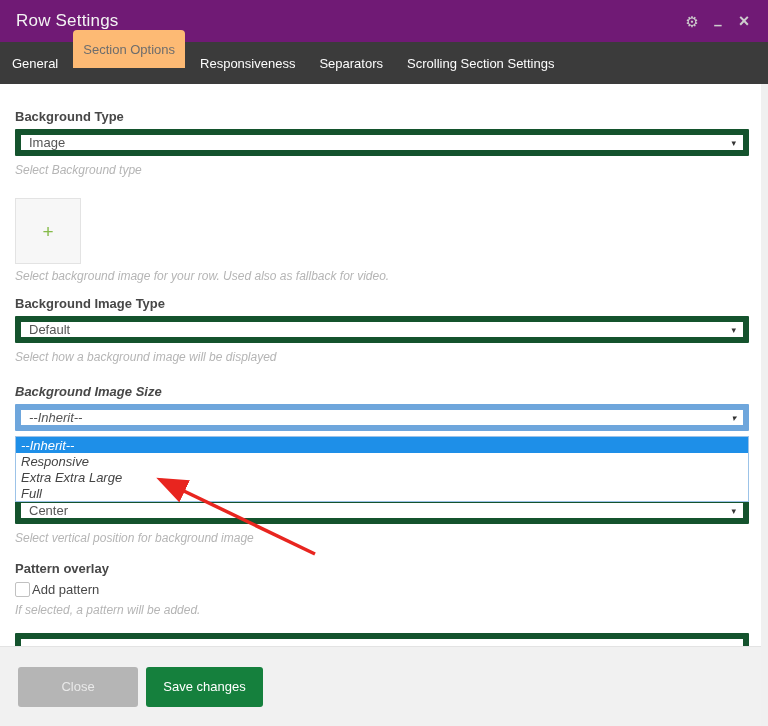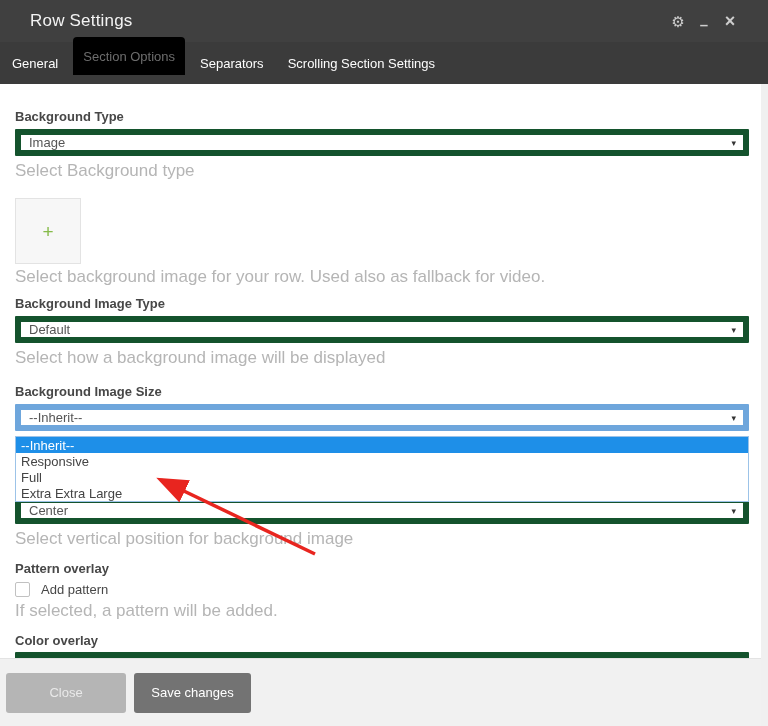--- a/index.html
+++ b/index.html
@@ -2,81 +2,81 @@
 <html><head>
 <meta charset="utf-8">
 <style>
   * { margin:0; padding:0; box-sizing:border-box; }
   html,body { width:768px; height:726px; }
   body { font-family:"Liberation Sans", sans-serif; background:#fff; }
 
   .window { position:relative; width:768px; height:726px; overflow:hidden; background:#fff; }
 
   
-  .titlebar { position:absolute; top:0; left:0; right:0; height:42px; background:#404040;
-              display:flex; align-items:center; padding:0 30px; }
+  .titlebar { position:absolute; top:0; left:0; right:0; height:42px; background:#701a75;
+              display:flex; align-items:center; padding:0 16px; }
   .titlebar .title { color:#f3f3f3; font-size:17px; font-weight:400; letter-spacing:.2px; }
   .titlebar .winicons { margin-left:auto; display:flex; align-items:center; gap:10px; }
   .winicon { color:#cdcdcd; font-size:15px; line-height:1; cursor:pointer; width:16px; text-align:center; }
   .winicon.min { font-weight:bold; transform:translateY(3px); }
   .winicon.close { font-size:18px; font-weight:bold; }
 
   
   .tabbar { position:absolute; top:42px; left:0; right:0; height:42px; background:#3b3b3b;
             display:flex; align-items:flex-end; padding-left:0; }
   .tab { color:#fdfdfd; font-size:13px; padding:0 12px; height:42px; display:flex; align-items:center; cursor:pointer; }
-  .tab.active { background:#000000; color:#6d6d6d; height:38px; border-radius:4px 4px 0 0; padding:0 10px; margin:9px 3px; }
+  .tab.active { background:#fdba74; color:#6d6d6d; height:38px; border-radius:4px 4px 0 0; padding:0 10px; margin:16px 3px; }
 
   
   .dialog-body { position:absolute; top:84px; left:0; right:0; bottom:64px; background:#fff;
                  padding:25px 19px 0 15px; overflow:hidden;border-radius:10px; }
   .field { position:relative; }
   .flabel { display:block; font-size:13px; font-weight:bold; color:#474747; line-height:16px; margin-bottom:4px; }
   .selectbox { position:relative; height:27px; border:6px solid #14532d; border-radius:1px; background:#fff;
                display:flex; align-items:center; padding:0 22px 0 8px; cursor:pointer; }
   .selectbox .val { font-size:13px; color:#555; }
   .selectbox .sarrow { position:absolute; right:7px; top:50%; transform:translateY(-50%);
                        font-size:9px; color:#333; line-height:1; }
   .selectbox.focused { border-color:#6ea6dc; }
-  .helper { font-size:17px; color:#b5b5b5; line-height:15px; margin-top:7px; }
+  .helper { font-size:12px; font-style:italic; color:#b5b5b5; line-height:15px; margin-top:7px; }
 
   .f-bgtype { margin-bottom:20px; }
   .f-bgimage { margin-bottom:12px; }
   .f-bgimage .helper { margin-top:5px; }
   .uploadbox { width:66px; height:66px; background:#f7f7f7; border:1px solid #e3e3e3;
                display:flex; align-items:center; justify-content:center; cursor:pointer; }
   .uploadbox .plus { color:#86bb4a; font-size:19px; font-weight:400; line-height:1; }
   .f-bgimgtype { margin-bottom:19px; }
-  .f-bgimgsize { margin-bottom:0; }
+  .f-bgimgsize { margin-bottom:0;font-style:italic; }
 
   
   .dd-list { position:absolute; top:52px; left:0; right:0; background:#fff;
              border:1px solid #9cc3e8; z-index:5; }
   .dd-option { height:16px; display:flex; align-items:center; padding-left:5px;
                font-size:13px; color:#444; cursor:pointer; }
   .dd-option.selected { background:#1e8fe8; color:#fff; }
 
   .f-bgpos { margin-top:66px; }
   .f-bgpos .helper { margin-top:7px; }
   .f-pattern { margin-top:15px; }
-  .checkrow { display:flex; align-items:center; gap:11px; margin-top:3px; height:16px; }
+  .checkrow { display:flex; align-items:center; gap:2px; margin-top:3px; height:16px; }
   .checkbox { width:15px; height:15px; border:1px solid #c1c1c1; border-radius:2px; background:#fff; cursor:pointer; flex:0 0 auto; }
   .checklabel { font-size:13px; color:#474747; }
   .f-pattern .helper { margin-top:6px; }
   .f-coloroverlay { margin-top:15px; }
   .f-coloroverlay .flabel { margin-bottom:3px; }
   .f-coloroverlay .selectbox { height:40px; }
 
   
-  .footer { position:absolute; left:0; right:0; bottom:0; height:68px; background:#f1f1f1;
-            border-top:1px solid #e3e3e3; display:flex; align-items:center; padding-left:6px; }
+  .footer { position:absolute; left:0; right:0; bottom:0; height:80px; background:#f1f1f1;
+            border-top:1px solid #e3e3e3; display:flex; align-items:center; padding-left:18px; }
   .btn { height:40px; border:none; border-radius:3px; font-size:13px; cursor:pointer;
          font-family:"Liberation Sans", sans-serif; }
   .btn-close { width:120px; background:#b5b5b5; color:#e9e9e9; }
-  .btn-save { width:117px; background:#737373; color:#ffffff; margin-left:8px; }
+  .btn-save { width:117px; background:#15803d; color:#ffffff; margin-left:8px; }
 
   
   .scrolltrack { position:absolute; top:84px; right:0; bottom:0; width:7px; background:#f0f0f0; z-index:6; }
 
   
   .annotation { position:absolute; top:0; left:0; width:768px; height:726px;
                 pointer-events:none; z-index:10; }
 </style>
 </head>
 <body>
@@ -88,20 +88,21 @@
     <span class="winicons">
       <span class="winicon">⚙</span>
       <span class="winicon min">–</span>
       <span class="winicon close">×</span>
     </span>
   </div>
 
   <div class="tabbar">
     <span class="tab">General</span>
     <span class="tab active">Section Options</span>
+    <span class="tab">Responsiveness</span>
     <span class="tab">Separators</span>
     <span class="tab">Scrolling Section Settings</span>
   </div>
 
   <div class="dialog-body">
 
     <div class="field f-bgtype">
       <span class="flabel">Background Type</span>
       <div class="selectbox">
         <span class="val">Image</span>
@@ -128,22 +129,22 @@
 
     <div class="field f-bgimgsize">
       <span class="flabel">Background Image Size</span>
       <div class="selectbox focused">
         <span class="val">--Inherit--</span>
         <span class="sarrow">▾</span>
       </div>
       <div class="dd-list">
           <div class="dd-option selected">--Inherit--</div>
           <div class="dd-option">Responsive</div>
+          <div class="dd-option">Extra Extra Large</div>
           <div class="dd-option">Full</div>
-          <div class="dd-option">Extra Extra Large</div>
         </div>
     </div>
 
     <div class="field f-bgpos">
       <div class="selectbox">
         <span class="val">Center</span>
         <span class="sarrow">▾</span>
       </div>
       <div class="helper">Select vertical position for background image</div>
     </div>
@@ -151,21 +152,20 @@
     <div class="field f-pattern">
       <span class="flabel">Pattern overlay</span>
       <div class="checkrow">
         <span class="checkbox"></span>
         <span class="checklabel">Add pattern</span>
       </div>
       <div class="helper">If selected, a pattern will be added.</div>
     </div>
 
     <div class="field f-coloroverlay">
-      <span class="flabel">Color overlay</span>
       <div class="selectbox"></div>
     </div>
 
   </div>
 
   <div class="scrolltrack"></div>
 
   <div class="footer">
     <button class="btn btn-close">Close</button>
     <button class="btn btn-save">Save changes</button>

